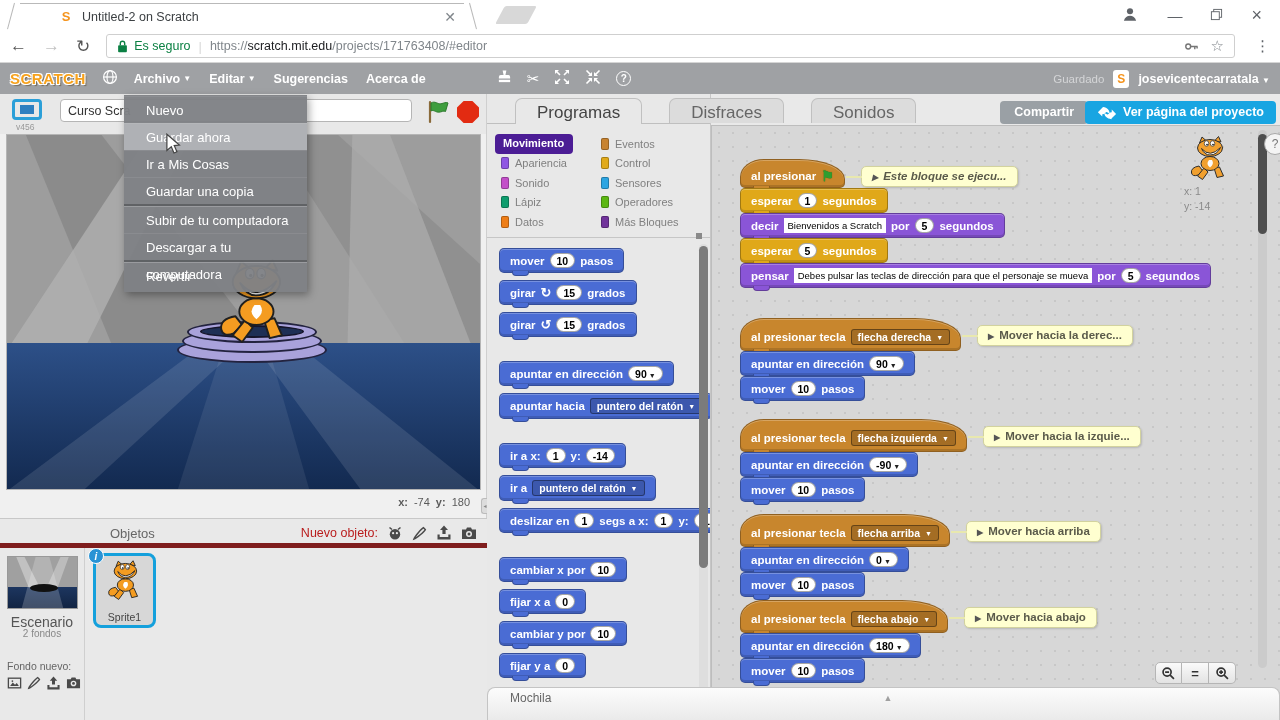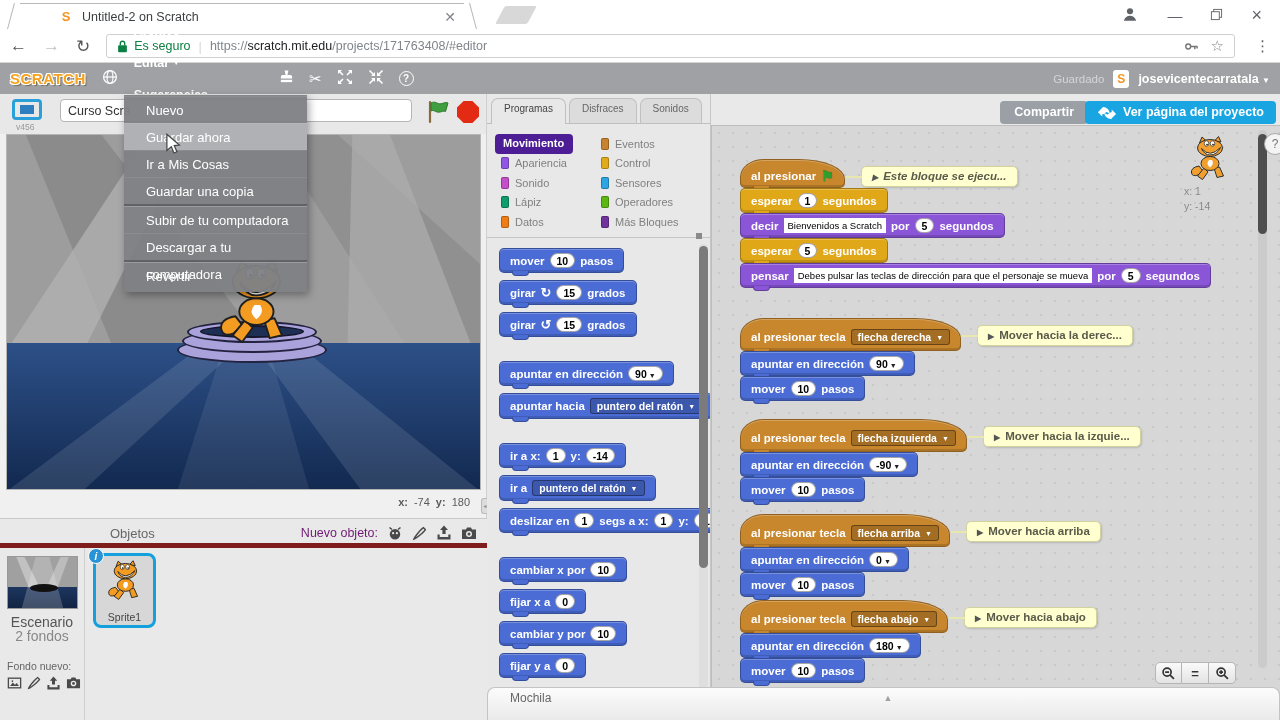--- a/index.html
+++ b/index.html
@@ -78,41 +78,41 @@
   .stage-cat { position:absolute; left:200px; top:124px; width:95px; height:88px; }
 
   .coords { position:absolute; right:16px; top:402px; font-size:11px; color:#5a5a5a; display:flex; gap:6px; }
   .coords b { font-weight:bold; }
   .collapse-tab { position:absolute; left:481px; top:404px; width:7px; height:16px; background:#dcdcdc; border:1px solid #bbb; border-right:none; border-radius:3px 0 0 3px; font-size:6px; color:#888; text-align:center; line-height:15px; }
 
   
   .sprites { position:absolute; left:0; top:424px; width:487px; bottom:0; background:#e9e9e9; border-top:1px solid #c8c8c8; }
   .sp-head { position:absolute; left:0; top:0; width:100%; height:29px; border-bottom:5px solid #7f1d1d; }
   .sp-title { position:absolute; left:110px; top:7px; font-size:13px; color:#666; }
-  .sp-new { position:absolute; right:10px; top:6px; display:flex; align-items:center; gap:9px; font-size:12.5px; color:#701a75; }
+  .sp-new { position:absolute; right:10px; top:6px; display:flex; align-items:center; gap:9px; font-size:12.5px; color:#b91c1c; }
   .sp-new svg { display:block; }
   .sp-left { position:absolute; left:0; top:29px; width:85px; bottom:0; border-right:1px solid #cfcfcf; }
   .st-thumb { position:absolute; left:7px; top:8px; width:71px; height:53px; border:1px solid #999; background:linear-gradient(#a0a0a0 0 58%, #1d3660 58%, #122443 100%); overflow:hidden; }
   .st-thumb .cone { position:absolute; inset:0; background:rgba(255,255,255,.35); clip-path:polygon(12% 0,24% 0,46% 60%,30% 60%); }
   .st-thumb .cone2 { position:absolute; inset:0; background:rgba(255,255,255,.3); clip-path:polygon(76% 0,88% 0,72% 60%,56% 60%); }
   .st-thumb .cone3 { position:absolute; inset:0; background:rgba(255,255,255,.2); clip-path:polygon(40% 0,60% 0,80% 100%,20% 100%); }
   .st-thumb .disc { position:absolute; left:22px; top:27px; width:28px; height:8px; background:#111; border-radius:50%; }
   .st-name { position:absolute; left:0; top:66px; width:100%; text-align:center; font-size:14px; color:#555; }
-  .st-info { position:absolute; left:0; top:80px; width:100%; text-align:center; font-size:14px; color:#888; }
+  .st-info { position:absolute; left:0; top:80px; width:100%; text-align:center; font-size:10px; color:#888; }
   .bd-label { position:absolute; left:7px; top:112px; font-size:10.5px; color:#666; }
   .bd-icons { position:absolute; left:7px; top:128px; display:flex; gap:5px; }
   .sprite-card { position:absolute; left:93px; top:34px; width:63px; height:75px; background:#d7d7d7; border:3px solid #14a0dc; border-radius:8px; }
   .sprite-card .catbox { position:absolute; left:6px; top:2px; width:45px; height:46px; }
   .sprite-name { position:absolute; left:0; bottom:2px; width:100%; text-align:center; font-size:10.5px; color:#444; }
   .ibadge { position:absolute; left:-8px; top:-8px; width:16px; height:16px; border-radius:50%; background:#2a93d5; border:1px solid #fff; color:#fff; font-size:10px; font-weight:bold; font-style:italic; text-align:center; line-height:15px; }
 
   
   .palette { position:absolute; left:487px; top:94px; width:224px; bottom:21px; background:#e8e8e8; border-right:1px solid #c6c6c6; }
   .ptabs { position:absolute; left:0; top:0; width:100%; height:30px; display:flex; padding:4px 0 0 4px; border-bottom:1px solid #bfbfbf; }
-  .ptab { border:1px solid #c0c0c0; border-bottom:none; border-radius:7px 7px 0 0; background:#dcdcdc; color:#666; font-size:10px; padding:4px 12px 3px; margin-right:3px; position:relative; }
+  .ptab { border:1px solid #c0c0c0; border-bottom:none; border-radius:7px 7px 0 0; background:#dcdcdc; color:#666; font-size:17px; padding:4px 21px 3px; margin-right:3px; position:relative;margin-left:24px; }
   .ptab.active { background:#e8e8e8; color:#444; margin-bottom:-1px; z-index:2; }
   .cats { position:absolute; left:8px; top:40px; display:grid; grid-template-rows:repeat(5,19.5px); grid-auto-flow:column; grid-template-columns:100px 112px; }
   .cat-row { display:flex; align-items:center; gap:6px; font-size:11px; color:#808080; padding-left:6px; width:max-content; border-radius:4px; }
   .cat-row .chip { width:8px; height:12px; border-radius:2px; box-shadow:inset 0 0 0 1px rgba(0,0,0,.25); }
   .cat-row.sel { color:#fff; font-weight:bold; padding:1px 9px 2px 8px; }
   .cats-divider { position:absolute; left:0; top:143px; width:100%; height:1px; background:#c6c6c6; }
   .cats-handle { position:absolute; right:8px; top:139px; width:6px; height:6px; background:#8a8a8a; }
   .pblocks { position:absolute; left:0; top:146px; right:0; bottom:0; overflow:hidden; padding:8px 0 0 12px; }
   .pblocks .block { margin-bottom:7px; }
   .pblocks .block.gap { margin-top:24px; }
@@ -238,21 +238,21 @@
 
   <div class="sbar">
     <span class="slogo">SCRATCH</span>
     <span>
       <svg width="16" height="16" viewBox="0 0 16 16" fill="none" stroke="#fff" stroke-width="1.2">
           <circle cx="8" cy="8" r="6.4"></circle>
           <ellipse cx="8" cy="8" rx="3" ry="6.4"></ellipse>
           <line x1="1.6" y1="8" x2="14.4" y2="8"></line>
         </svg>
     </span>
-    <span style="display:flex;gap:18px;flex-direction:column;">
+    <span style="display:flex;gap:18px;">
         <span class="mb-item">
           <span>Archivo</span>
           <span class="mb-caret">▼</span>
         </span>
         <span class="mb-item">
           <span>Editar</span>
           <span class="mb-caret">▼</span>
         </span>
         <span class="mb-item">
           <span>Sugerencias</span>

